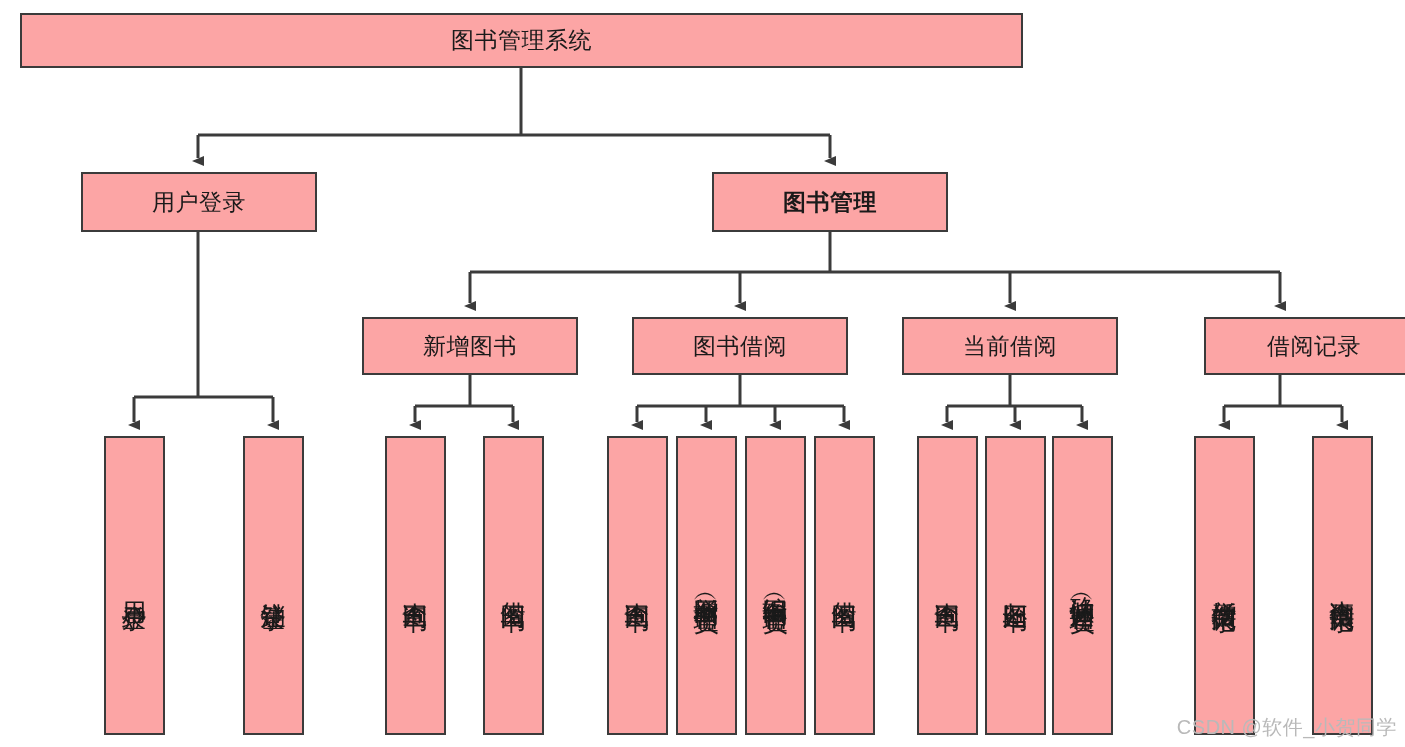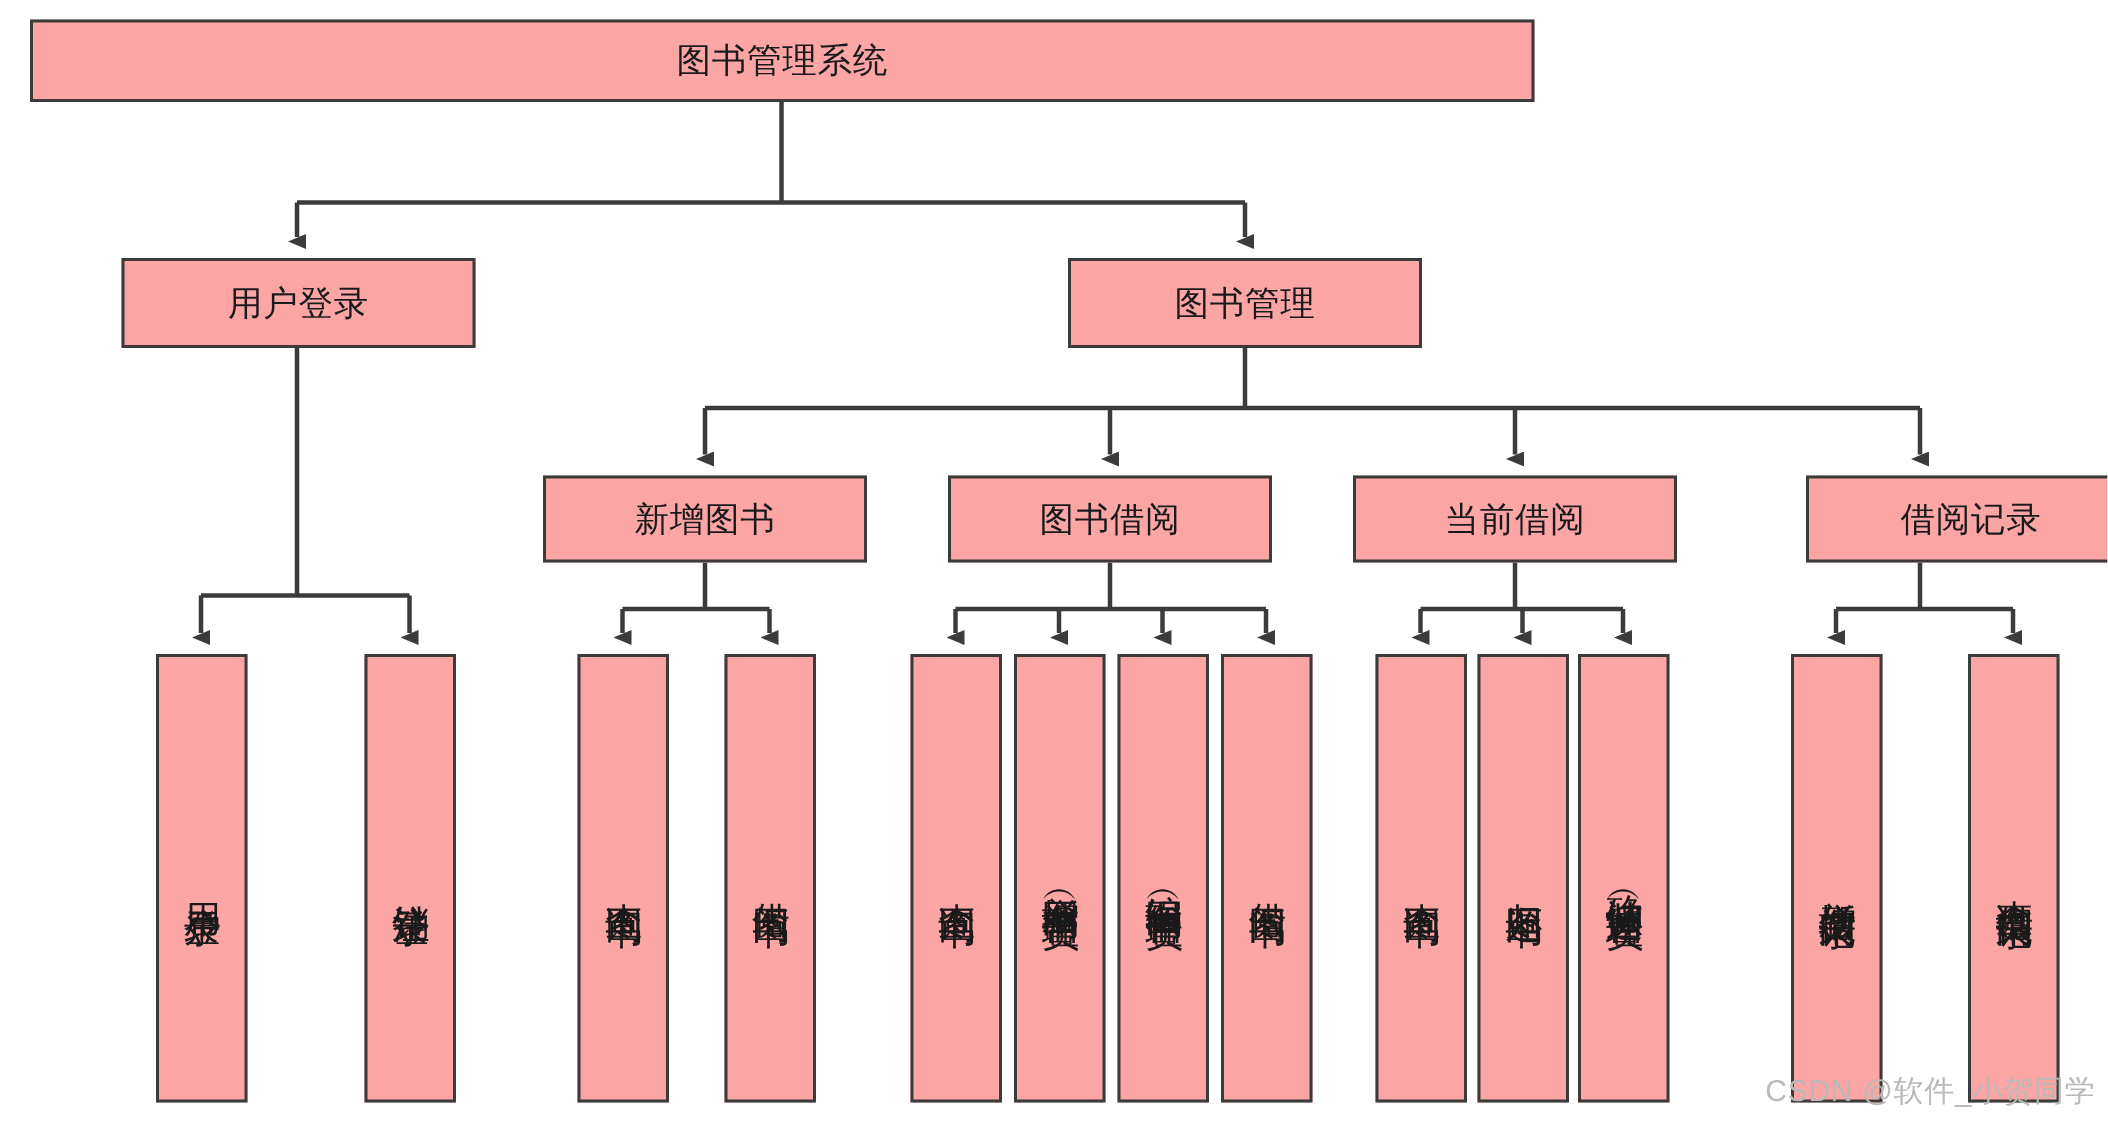--- a/index.html
+++ b/index.html
@@ -122,21 +122,21 @@
     </g>
   </svg>
 
   <div class="node" style="left:20px; top:13px; width:1003px; height:55px;">
     <span class="node-label">图书管理系统</span>
   </div>
 
   <div class="node" style="left:81px; top:172px; width:236px; height:60px;">
     <span class="node-label">用户登录</span>
   </div>
-  <div class="node" style="left:712px; top:172px; width:236px; height:60px;">
+  <div class="node" style="left:712px; top:172px; width:236px; height:60px;font-weight:bold;">
     <span class="node-label">图书管理</span>
   </div>
 
   <div class="node" style="left:362px; top:317px; width:216px; height:58px;">
     <span class="node-label">新增图书</span>
   </div>
   <div class="node" style="left:902px; top:317px; width:216px; height:58px;">
     <span class="node-label">当前借阅</span>
   </div>
   <div class="node" style="left:632px; top:317px; width:216px; height:58px;">

